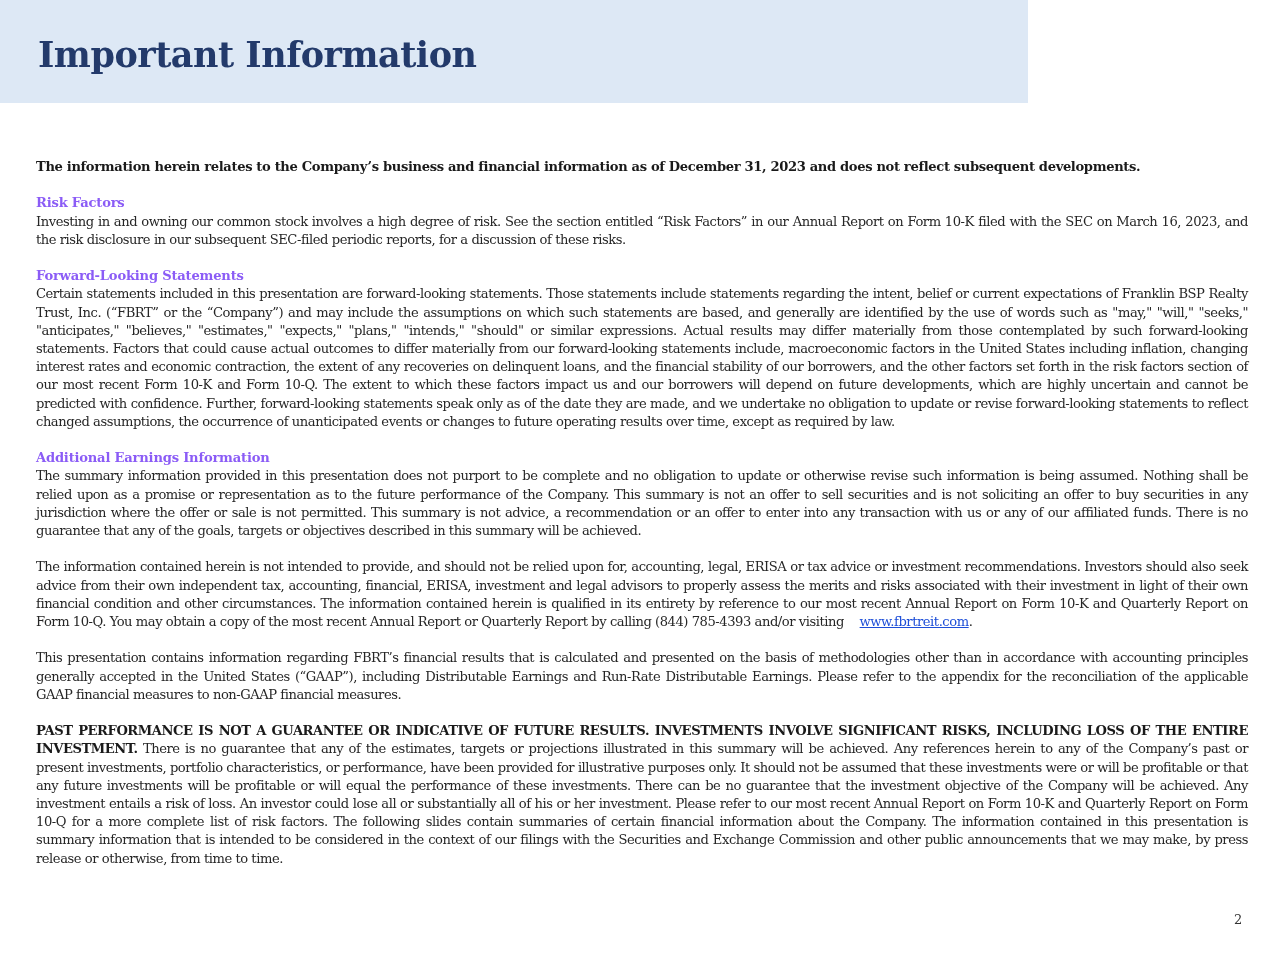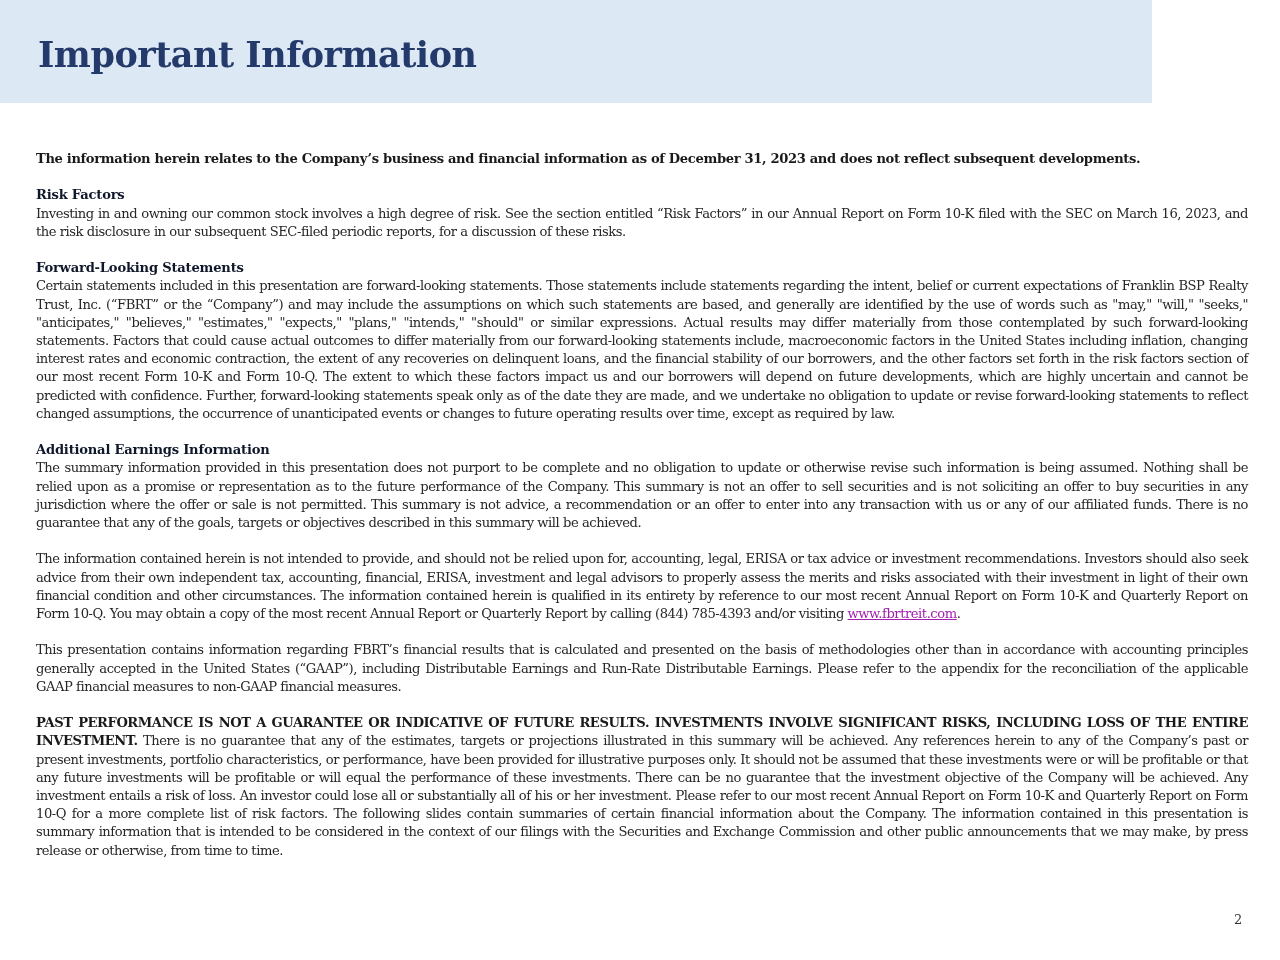--- a/index.html
+++ b/index.html
@@ -1,20 +1,20 @@
 <!DOCTYPE html>
 <html><head>
   <meta charset="utf-8">
   <style>
     * { box-sizing: border-box; margin: 0; padding: 0; }
     html, body { width: 1280px; height: 960px; background: #ffffff; overflow: hidden; }
     body { position: relative; font-family: "DejaVu Serif", "Liberation Serif", serif; color: #222222; }
 
     .header {
-      position: absolute; left: 0; top: 0; width: 1152px; height: 103px;
+      position: absolute; left: 0; top: 0; width: 1028px; height: 103px;
       background: #dde8f5;
     }
     .page-title {
       position: absolute; left: 38px; top: 34px;
       font-family: "DejaVu Serif", serif; font-weight: bold;
       font-size: 35px; letter-spacing: -0.5px;
       color: #233a6b;
     }
     .logo { position: absolute; left: 1016px; top: 12px; width: 252px; height: 75px; }
     .logo-top {
@@ -27,31 +27,31 @@
     .logo-bottom {
       position: absolute; top: 59px;
       font-family: "Liberation Sans", sans-serif;
       font-size: 12px; letter-spacing: 7px; color: #6e7a8f;
     }
     .logo-bottom.left { left: 72px; }
     .logo-bottom.right { left: 179px; }
     .lamp { position: absolute; left: 158px; top: 0; width: 18px; height: 72px; }
 
     .content {
-      position: absolute; left: 36px; top: 150px; width: 1212px;
+      position: absolute; left: 36px; top: 158px; width: 1212px;
       font-size: 13.1px; line-height: 18.2px; color: #262626;
       text-align: justify;
     }
     .content p { margin: 0; }
     .gap { height: 18.2px; }
     .lead { font-weight: bold; letter-spacing: -0.35px; color: #1a1a1a; }
-    .heading { font-weight: bold; color: #0f172a; letter-spacing: -0.2px; }
+    .heading { font-weight: bold; color: #8b5cf6; letter-spacing: -0.2px; }
     .body-text { letter-spacing: -0.45px; }
     .caps { font-weight: bold; color: #1a1a1a; letter-spacing: -0.45px; }
-    a.link { color: #a21caf; text-decoration: underline; }
+    a.link { color: #1d4ed8; text-decoration: underline; margin-left: 12px; }
 
     .page-number {
       position: absolute; left: 1234px; top: 912px;
       font-size: 13px; color: #333333;
     }
   </style>
 </head>
 <body>
 
 <div class="header">

